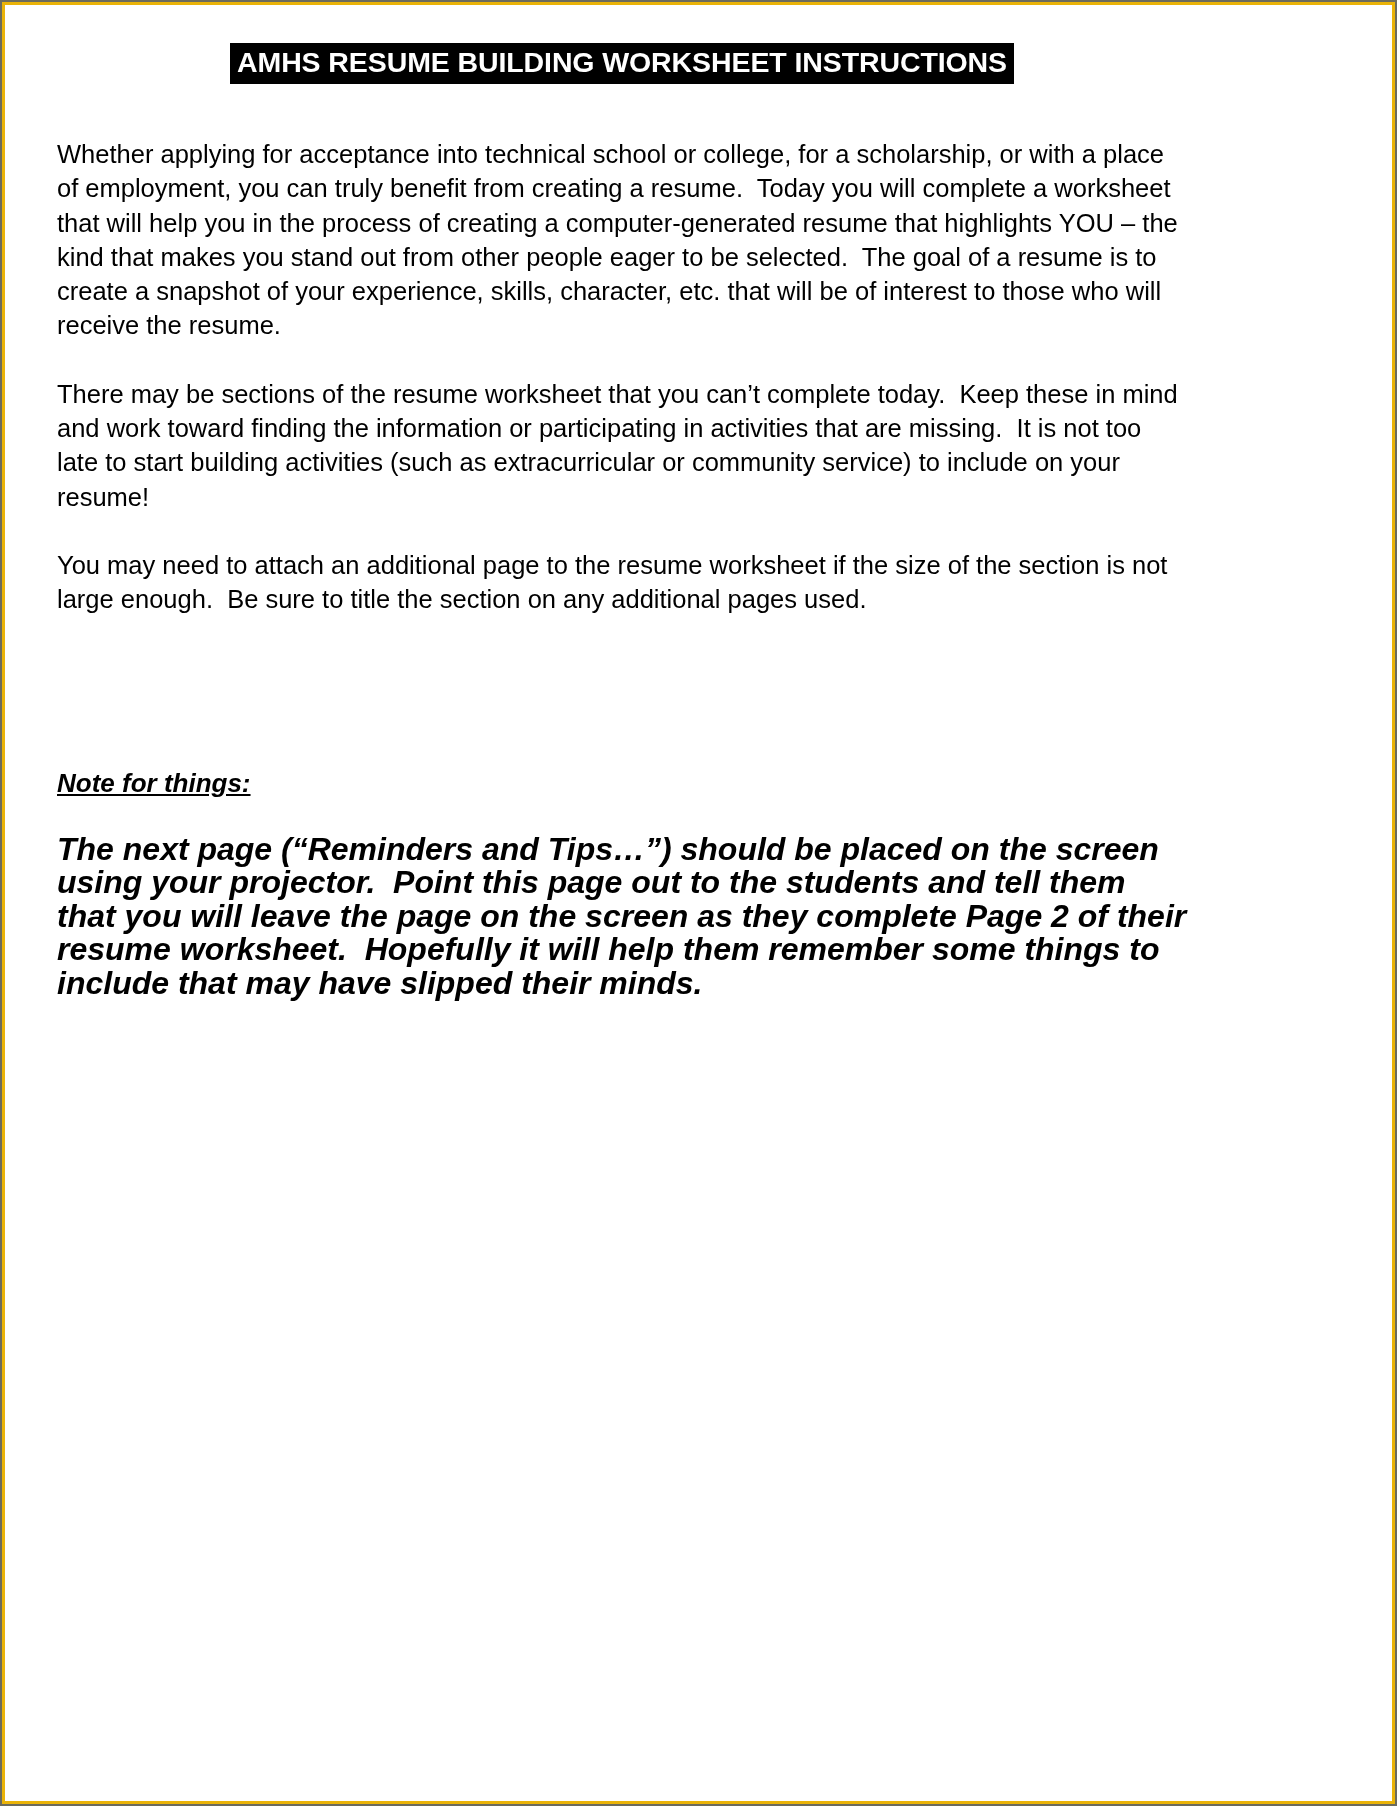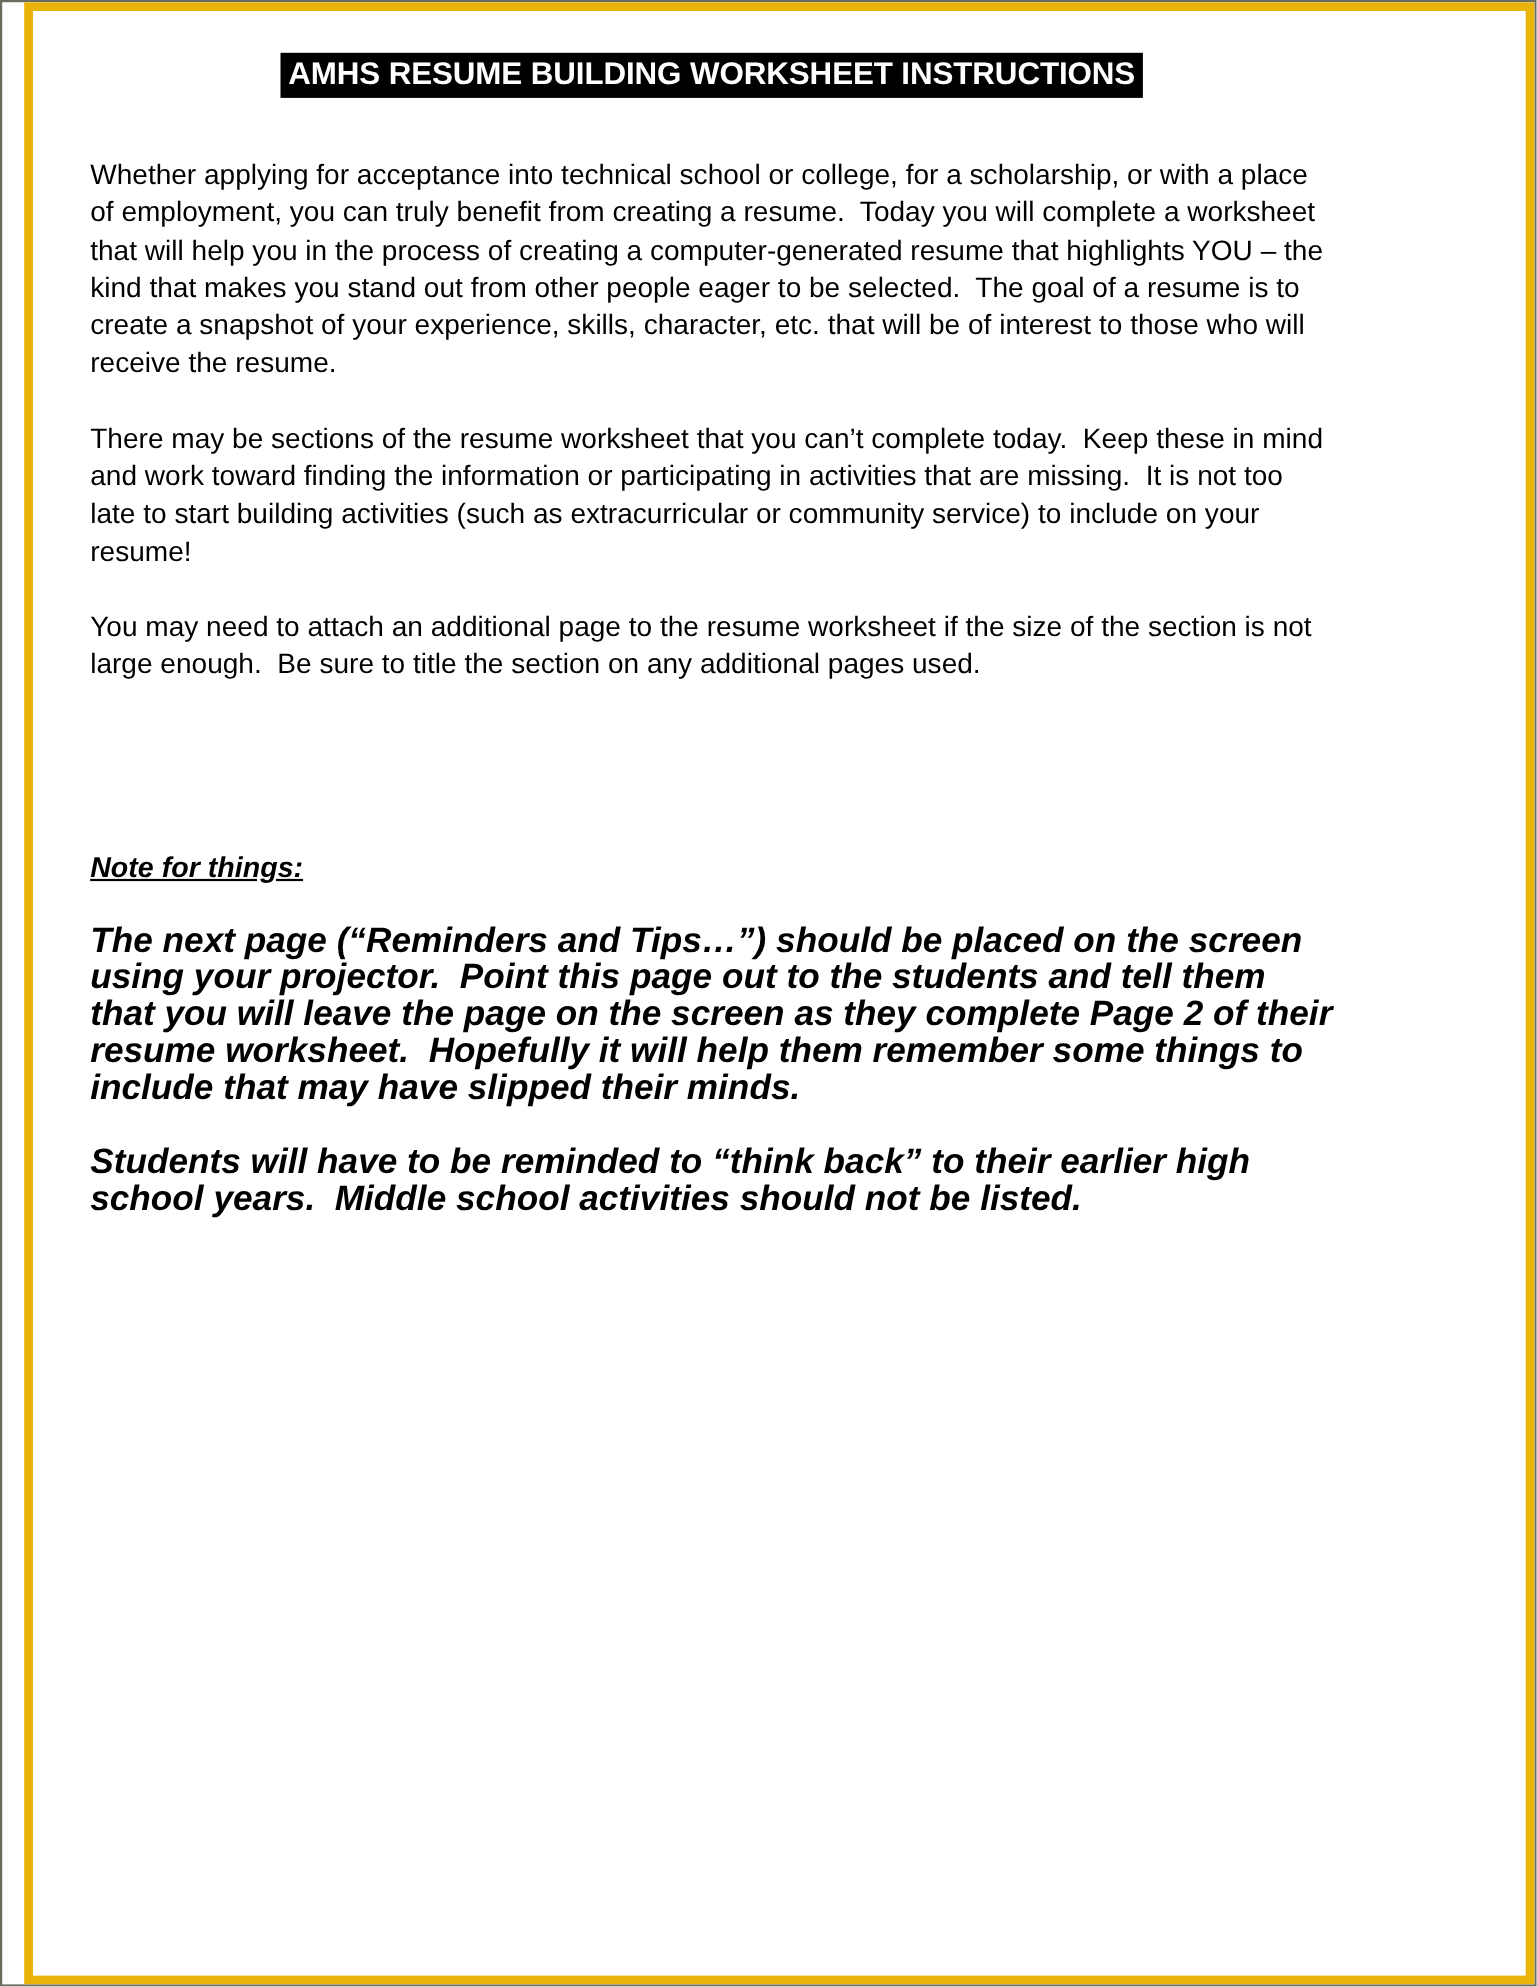--- a/index.html
+++ b/index.html
@@ -19,23 +19,22 @@
     width: 1397px;
     height: 1806px;
     background: #ffffff;
     border: 2px solid #6b6b5e;
     overflow: hidden;
   }
   .page-inner {
     position: absolute;
     left: 0; top: 0; right: 0; bottom: 0;
     box-sizing: border-box;
-    border: 8px solid #eab308;
+    border: 3px solid #eab308;
     padding: 16px;
-    margin-left: 20px;
   }
   .content {
     position: absolute;
     left: 52px;
     top: 38px;
     width: 1130px;
   }
 
   
   .title-row {
@@ -119,20 +118,19 @@
       <div class="spacer-line small"></div>
 
       <div class="heading">Note for things:</div>
 
       <div class="spacer-line"></div>
 
       <p class="para bolditalic">The next page (“Reminders and Tips…”) should be placed on the screen using your projector.  Point this page out to the students and tell them that you will leave the page on the screen as they complete Page 2 of their resume worksheet.  Hopefully it will help them remember some things to include that may have slipped their minds.</p>
 
       <div class="spacer-line"></div>
 
-      <p class="para bolditalic">Students will have to be reminded to “think back” to their earlier high school years.  Middle school activities should not be listed.</p>
 
       <div class="spacer-line"></div>
 
 
     </div>
   </div>
 </div>
 
 </body></html>

